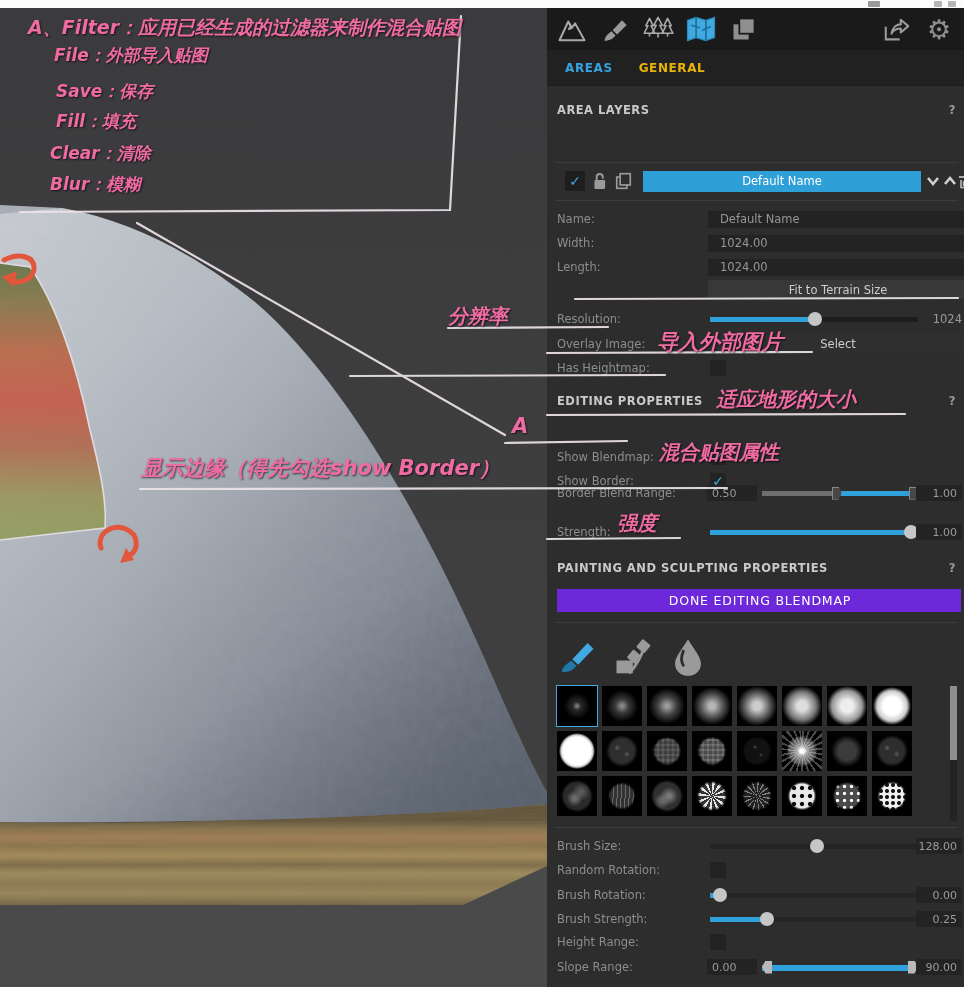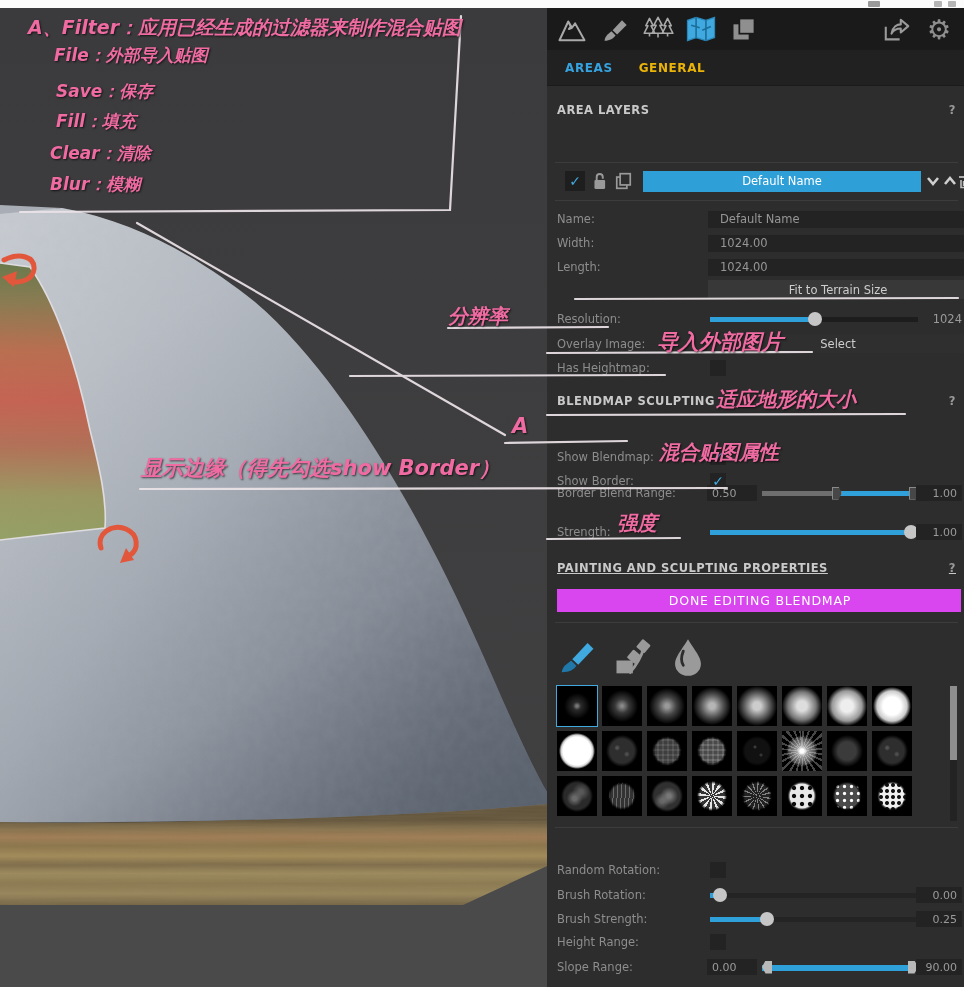--- a/index.html
+++ b/index.html
@@ -38,21 +38,21 @@
   .rtrack .base{position:absolute;left:0;right:0;top:4px;height:5px;background:#6e6e6e;}
   .rtrack .blue{position:absolute;top:4px;height:5px;background:#2fa0d9;}
   .rh{position:absolute;top:0;width:10px;height:13px;}
   .rh.dark{background:#474747;border:1px solid #8a8a8a;}
   .rh.lite{background:#b9b9b9;}
   .pt-l{clip-path:polygon(100% 0,35% 0,0 50%,35% 100%,100% 100%);}
   .pt-r{clip-path:polygon(0 0,65% 0,100% 50%,65% 100%,0 100%);}
   .divider{position:absolute;left:8px;right:6px;height:1px;background:#3c3c3c;}
   .layerbar{position:absolute;left:86px;width:278px;height:21px;background:#2f9fd8;color:#fff;font-size:11.5px;display:flex;align-items:center;justify-content:center;cursor:pointer;}
   .miniic{background:none;border:0;padding:0;cursor:pointer;display:inline-flex;}
-  .donebtn{position:absolute;left:10px;width:404px;height:23px;background:#d946ef;color:#fff;border:0;font-size:12.5px;letter-spacing:.8px;cursor:pointer;padding-left:8px;}
+  .donebtn{position:absolute;left:10px;width:404px;height:23px;background:#6d28d9;color:#fff;border:0;font-size:12.5px;letter-spacing:.8px;cursor:pointer;padding-left:8px;}
   
   .bgrid{position:absolute;left:10px;top:678px;display:grid;grid-template-columns:repeat(8,40px);grid-auto-rows:40px;gap:5px;}
   .cell{width:40px;height:40px;background-color:#0a0a0a;cursor:pointer;}
   .cell.sel{outline:1px solid #3fa9e0;outline-offset:0;}
   .gscroll{position:absolute;left:403px;top:678px;width:7px;height:135px;background:#232323;}
   .gthumb{position:absolute;left:0;top:0;width:7px;height:74px;background:#8e8e8e;}
   .s1{background-image:radial-gradient(circle,#777 1px,#2a2a2a 4px,#000 13px);}
   .s2{background-image:radial-gradient(circle,#8a8a8a 1px,#383838 7px,#000 16px);}
   .s3{background-image:radial-gradient(circle,#9a9a9a 2px,#454545 9px,#000 18px);}
   .s4{background-image:radial-gradient(circle,#b5b5b5 3px,#555 11px,#000 19px);}
@@ -289,21 +289,21 @@
     <div class="row" style="top:326px;height:19px;">
       <span class="rlabel">Overlay Image:</span>
       <button class="btn" style="position:absolute;left:151px;width:260px;height:19px;background:#2f2f2f;">Select</button>
     </div>
     <div class="row" style="top:351px;">
       <span class="rlabel">Has Heightmap:</span>
       <span class="checkbox"></span>
     </div>
 
     <div class="sechead" style="top:386px;">
-      <span>BLENDMAP SCULPTING</span>
+      <span>EDITING PROPERTIES</span>
       <span class="help">?</span>
     </div>
     <div class="row" style="top:440px;">
       <span class="rlabel">Show Blendmap:</span>
       <span class="checkbox">
           <span class="ck">✓</span>
         </span>
     </div>
     <div class="row" style="top:464px;">
       <span class="rlabel">Show Border:</span>
@@ -324,21 +324,21 @@
     </div>
     <div class="row" style="top:515px;">
       <span class="rlabel">Strength:</span>
       <div class="slider">
         <div class="fill" style="width:203px;"></div>
         <div class="knob" style="left:194px;"></div>
       </div>
       <div class="valbox">1.00</div>
     </div>
 
-    <div class="sechead" style="top:553px;text-decoration:underline;">
+    <div class="sechead" style="top:553px;">
       <span>PAINTING AND SCULPTING PROPERTIES</span>
       <span class="help">?</span>
     </div>
     <button class="donebtn" style="top:581px;">DONE EDITING BLENDMAP</button>
     <div class="divider" style="top:614px;"></div>
 
     <div class="row" style="top:624px;height:50px;gap:16px;padding-left:0;">
       <button class="miniic">
         <svg width="40" height="40" viewBox="0 0 34 34">
             <path d="M4 30 C5 24 9 23 12 20 L16.5 24.5 C14 28 11 30 4 30 Z" fill="#1f78a8"></path>
@@ -385,20 +385,28 @@
         <div class="cell veins"></div>
         <div class="cell cells"></div>
         <div class="cell dots"></div>
         <div class="cell ddots"></div>
       </div>
     <div class="gscroll">
         <div class="gthumb"></div>
       </div>
     <div class="divider" style="top:819px;"></div>
 
+    <div class="row" style="top:829px;">
+      <span class="rlabel">Brush Size:</span>
+      <div class="slider">
+        <div class="track" style="background:#242424;"></div>
+        <div class="knob" style="left:100px;"></div>
+      </div>
+      <div class="valbox">128.00</div>
+    </div>
     <div class="row" style="top:853px;">
       <span class="rlabel">Random Rotation:</span>
       <span class="checkbox"></span>
     </div>
     <div class="row" style="top:878px;">
       <span class="rlabel">Brush Rotation:</span>
       <div class="slider">
         <div class="track" style="background:#242424;"></div>
         <div class="fill" style="width:9px;"></div>
         <div class="knob" style="left:3px;"></div>

